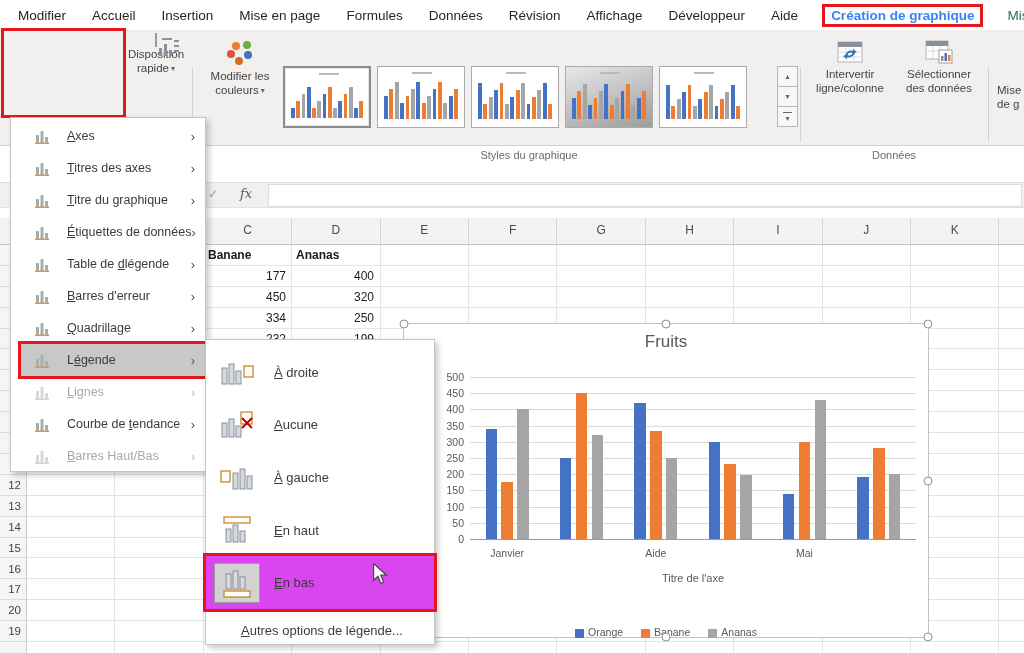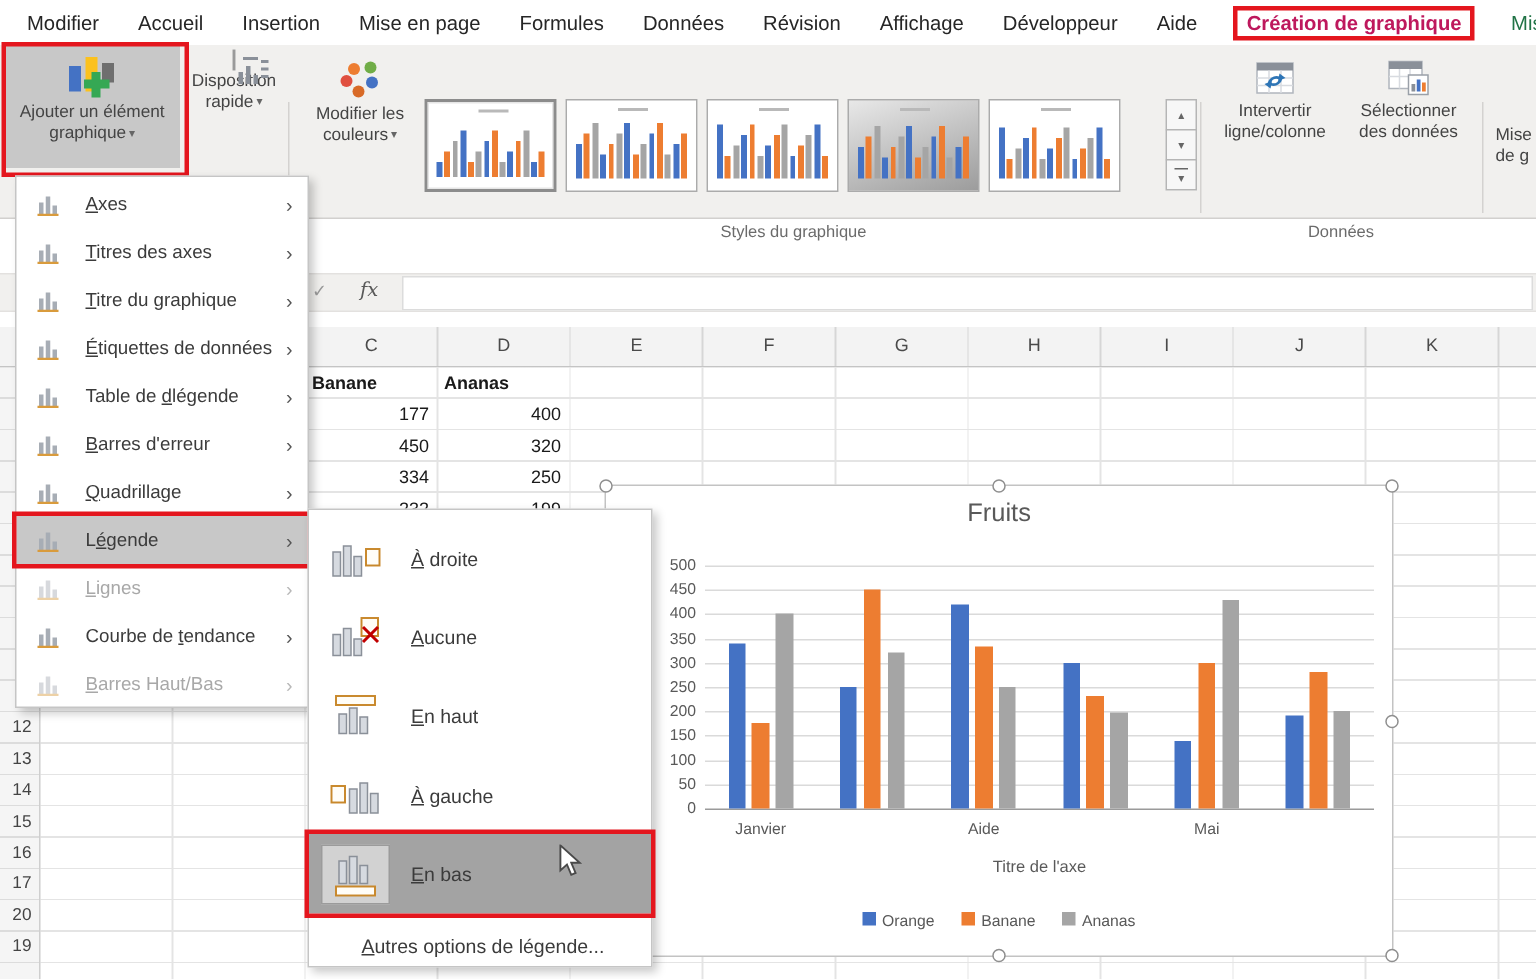--- a/index.html
+++ b/index.html
@@ -2,21 +2,21 @@
 <html><head>
 <meta charset="utf-8">
 <style>
   html,body{margin:0;padding:0;}
   body{font-family:"Liberation Sans","DejaVu Sans",sans-serif;background:#fff;}
   .stage{position:relative;width:1024px;height:653px;overflow:hidden;background:#fff;}
 
   
   .tabbar{position:absolute;left:0;top:0;width:1024px;height:30px;background:#fff;display:flex;align-items:center;gap:22px;padding-left:16px;box-sizing:border-box;}
   .tab{font-size:13.5px;color:#262626;white-space:nowrap;padding:4px 2px;cursor:default;}
-  .tab.active{color:#be185d;font-weight:bold;border-bottom:4px solid #217346;padding-bottom:1px;}
+  .tab.active{color:#3b82f6;font-weight:bold;border-bottom:4px solid #217346;padding-bottom:1px;}
   .tab.boxed{border:3px solid #e4161e;padding:1px 6px;border-bottom:3px solid #e4161e;}
   .tab.ctx{color:#217346;}
 
   
   .ribbon{position:absolute;left:0;top:30px;width:1024px;height:116px;background:#f1f0ee;border-bottom:1px solid #d2d0ce;box-sizing:border-box;}
   .rbtn{position:absolute;text-align:center;color:#444;font-size:11.5px;line-height:14px;}
   .rbtn .lbl{display:block;}
   .caret{font-size:8px;color:#666;vertical-align:1px;padding-left:2px;}
   .vdiv{position:absolute;top:38px;height:74px;width:1px;background:#d4d2d0;}
   .grouplabel{position:absolute;top:119px;font-size:11px;color:#6b6b6b;text-align:center;}
@@ -76,40 +76,40 @@
   .chart{position:absolute;left:403px;top:323px;width:526px;height:315px;background:#fff;border:1px solid #c3c3c3;box-sizing:border-box;z-index:2;}
   .handle{position:absolute;width:9px;height:9px;border-radius:50%;background:#fff;border:1.5px solid #8f8f8f;transform:translate(-50%,-50%);box-sizing:border-box;z-index:3;}
   .ctitle{position:absolute;left:0;top:8px;width:100%;text-align:center;font-size:17px;color:#595959;}
   .gl{position:absolute;height:1px;background:#dadada;}
   .gl.zero{background:#9a9a9a;}
   .ytick{position:absolute;width:34px;text-align:right;font-size:10.5px;color:#595959;}
   .xtick{position:absolute;width:80px;text-align:center;font-size:10.5px;color:#595959;}
   .cbar{position:absolute;}
   .axtitle{position:absolute;left:66px;width:446px;text-align:center;font-size:11px;color:#595959;}
   .legend{position:absolute;left:0;width:100%;display:flex;justify-content:center;gap:18px;font-size:10.5px;color:#595959;}
-  .legend .li{display:flex;align-items:flex-start;gap:4px;}
+  .legend .li{display:flex;align-items:flex-end;gap:4px;margin-top:18px;}
   .legend .sq{width:9px;height:9px;display:inline-block;}
 
   
   .menu{position:absolute;left:10px;top:117px;width:196px;height:355px;background:#fff;border:1px solid #c5c5c5;box-shadow:3px 3px 6px rgba(0,0,0,.22);z-index:10;box-sizing:border-box;padding-top:2px;}
-  .mi{position:relative;height:32px;display:flex;align-items:center;font-size:12.5px;color:#3b3b3b;cursor:default;}
+  .mi{position:relative;height:32px;display:flex;align-items:center;font-size:12.5px;color:#3b3b3b;cursor:default;margin-left:10px;}
   .mi .ic{width:20px;height:16px;margin-left:12px;flex:none;}
   .mi .lab{margin-left:14px;flex:1;white-space:nowrap;}
   .mi .chev{margin-right:10px;font-size:13px;color:#555;}
   .mi.sel{background:#c8c8c8;outline:3px solid #e4161e;}
   .mi.dis{color:#a8a8a8;}
   .mi.dis .ic{opacity:.45;}
   .mi.dis .chev{color:#b8b8b8;}
   .key{text-decoration:underline;}
 
   .submenu{position:absolute;left:205px;top:339px;width:230px;height:306px;background:#fff;border:1px solid #c5c5c5;box-shadow:3px 3px 6px rgba(0,0,0,.22);z-index:11;box-sizing:border-box;padding-top:6px;}
   .smi{position:relative;height:52.6px;display:flex;align-items:center;font-size:13px;color:#3b3b3b;cursor:default;}
   .smi .icbox{width:46px;height:40px;margin-left:8px;flex:none;display:flex;align-items:center;justify-content:center;box-sizing:border-box;}
   .smi .lab{margin-left:14px;white-space:nowrap;}
-  .smi.sel{background:#a3a3a3;outline:3px solid #e4161e;}
+  .smi.sel{background:#d946ef;outline:3px solid #e4161e;}
   .smi.sel .icbox{background:#d2d2d2;border:1px solid #9b9b9b;}
   .smfooter{position:absolute;left:0;bottom:0;height:28px;width:100%;display:flex;align-items:center;font-size:13px;color:#3b3b3b;}
   .smfooter .lab{margin-left:35px;}
 
   .cursor{position:absolute;left:372px;top:563px;width:17px;height:23px;z-index:12;}
 </style>
 </head>
 <body>
 
 <div class="stage">
@@ -123,31 +123,20 @@
       <div class="tab">Données</div>
       <div class="tab">Révision</div>
       <div class="tab">Affichage</div>
       <div class="tab">Développeur</div>
       <div class="tab">Aide</div>
       <div class="tab active boxed">Création de graphique</div>
       <div class="tab ctx">Mise en forme</div>
     </div>
 
   <div class="ribbon">
-    <div class="rbtn" style="left:3px;top:0;width:117px;height:82px;background:#c8c8c8;">
-      <span class="addicon" style="display:block;">
-        <i class="bar-blue"></i>
-          <i class="bar-yellow"></i>
-          <i class="bar-gray"></i>
-          <i class="plus-v"></i>
-          <i class="plus-h"></i>
-      </span>
-      <span class="lbl">Ajouter un élément</span>
-      <span class="lbl"><span>graphique</span><span class="caret">▾</span></span>
-    </div>
     <div class="redbox" style="left:1px;top:-2px;width:119px;height:84px;"></div>
 
     <div class="rbtn" style="left:124px;top:3px;width:64px;height:76px;">
       <span class="dispicon">
         <i style="left:3px;top:14px;width:3px;height:8px;"></i><i style="left:8px;top:10px;width:3px;height:12px;"></i><i style="left:13px;top:16px;width:3px;height:6px;"></i>
         <i style="left:18px;top:6px;width:5px;height:2px;"></i><i style="left:18px;top:11px;width:5px;height:2px;"></i><i style="left:18px;top:16px;width:5px;height:2px;"></i>
         <i style="left:6px;top:4px;width:10px;height:2px;"></i>
       </span>
       <span class="lbl">Disposition</span>
       <span class="lbl"><span>rapide</span><span class="caret">▾</span></span>
@@ -565,38 +554,38 @@
             <rect x="22" y="2" width="11" height="12" fill="#fffdf7" stroke="#c8882b" stroke-width="1.3"></rect>
             <line x1="23" y1="8" x2="33" y2="18" stroke="#c00000" stroke-width="2"></line>
             <line x1="33" y1="8" x2="23" y2="18" stroke="#c00000" stroke-width="2"></line>
           </svg>
         </span>
         <span class="lab"><span class="key">A</span><span>ucune</span></span>
       </div>
       <div class="smi">
         <span class="icbox">
           <svg width="36" height="30" viewBox="0 0 36 30">
+            <rect x="2" y="9" width="9" height="11" fill="#fffdf7" stroke="#c8882b" stroke-width="1.3"></rect>
+            <rect x="14" y="11" width="5" height="16" fill="#d6dae0" stroke="#8a9099"></rect>
+            <rect x="21" y="7" width="5" height="20" fill="#d6dae0" stroke="#8a9099"></rect>
+            <rect x="28" y="14" width="5" height="13" fill="#d6dae0" stroke="#8a9099"></rect>
+          </svg>
+        </span>
+        <span class="lab"><span class="key">À</span><span> gauche</span></span>
+      </div>
+      <div class="smi">
+        <span class="icbox">
+          <svg width="36" height="30" viewBox="0 0 36 30">
             <rect x="5" y="2" width="26" height="6" fill="#fffdf7" stroke="#c8882b" stroke-width="1.3"></rect>
             <rect x="7" y="14" width="5" height="13" fill="#d6dae0" stroke="#8a9099"></rect>
             <rect x="14" y="10" width="5" height="17" fill="#d6dae0" stroke="#8a9099"></rect>
             <rect x="21" y="16" width="5" height="11" fill="#d6dae0" stroke="#8a9099"></rect>
           </svg>
         </span>
         <span class="lab"><span class="key">E</span><span>n haut</span></span>
-      </div>
-      <div class="smi">
-        <span class="icbox">
-          <svg width="36" height="30" viewBox="0 0 36 30">
-            <rect x="2" y="9" width="9" height="11" fill="#fffdf7" stroke="#c8882b" stroke-width="1.3"></rect>
-            <rect x="14" y="11" width="5" height="16" fill="#d6dae0" stroke="#8a9099"></rect>
-            <rect x="21" y="7" width="5" height="20" fill="#d6dae0" stroke="#8a9099"></rect>
-            <rect x="28" y="14" width="5" height="13" fill="#d6dae0" stroke="#8a9099"></rect>
-          </svg>
-        </span>
-        <span class="lab"><span class="key">À</span><span> gauche</span></span>
       </div>
       <div class="smi sel">
         <span class="icbox">
           <svg width="36" height="30" viewBox="0 0 36 30">
             <rect x="7" y="6" width="5" height="15" fill="#d6dae0" stroke="#8a9099"></rect>
             <rect x="14" y="3" width="5" height="18" fill="#d6dae0" stroke="#8a9099"></rect>
             <rect x="21" y="9" width="5" height="12" fill="#d6dae0" stroke="#8a9099"></rect>
             <rect x="5" y="23" width="26" height="6" fill="#fffdf7" stroke="#c8882b" stroke-width="1.3"></rect>
           </svg>
         </span>

